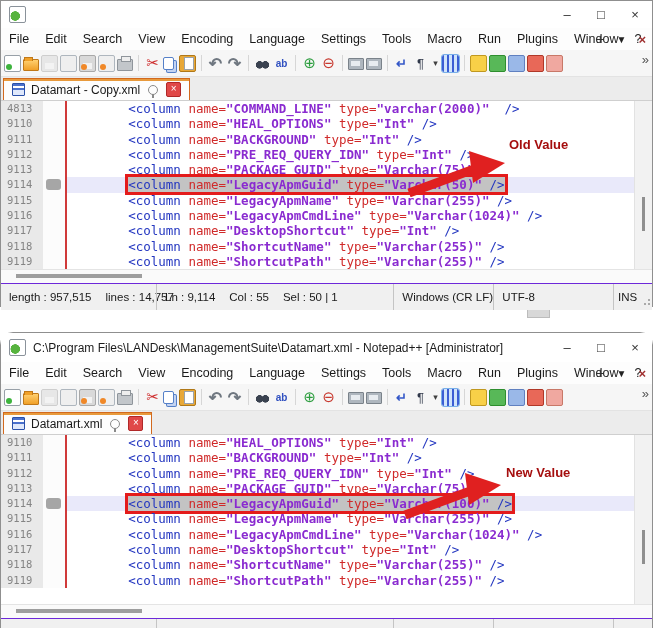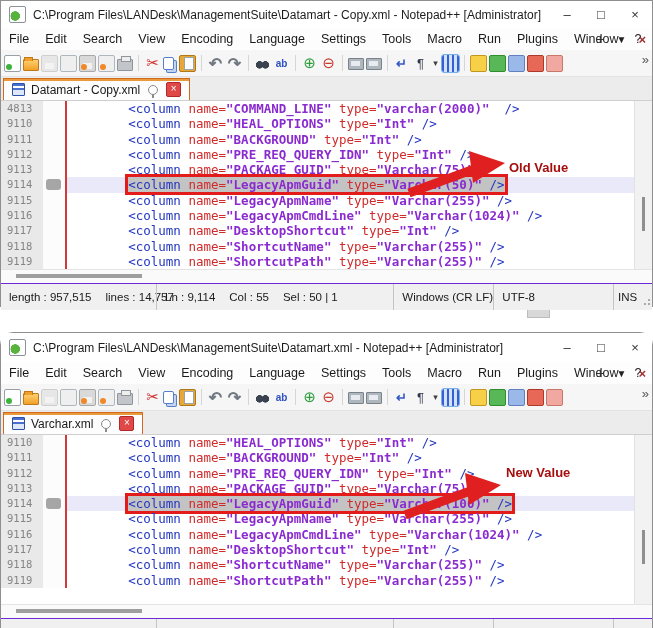--- a/index.html
+++ b/index.html
@@ -114,21 +114,20 @@
 </style>
 </head>
 <body>
 
 <div id="stage">
   <div class="artifact"></div>
 
   <div class="win" id="win0">
     <div class="titlebar">
       <span class="appicon"></span>
-      <span class="titletext">C:\Program Files\LANDesk\ManagementSuite\Datamart - Copy.xml - Notepad++ [Administrator]</span>
       <span class="winbtns">
         <span class="wbtn">–</span>
         <span class="wbtn">□</span>
         <span class="wbtn">×</span>
       </span>
     </div>
     <div class="menubar">
       <span class="menu-item">File</span>
         <span class="menu-item">Edit</span>
         <span class="menu-item">Search</span>
@@ -251,21 +250,21 @@
             <span class="lcode"><span>        </span><span class="tk-t">&lt;column</span><span class="tk-a"> name=</span><span class="tk-v">"ShortcutPath"</span><span class="tk-a"> type=</span><span class="tk-v">"Varchar(255)"</span><span class="tk-t"> /&gt;</span></span>
           </div>
         </div>
       <div class="vscroll">
           <div class="vthumb"></div>
         </div>
       <svg class="anno-arrow" style="left:402px;top:50px" width="104" height="46">
         <line x1="6" y1="42" x2="74" y2="17" stroke="#e02020" stroke-width="9"></line>
         <polygon points="66,0 102,12 70,32" fill="#e02020"></polygon>
       </svg>
-      <span class="anno-label" style="left:508px;top:59px">Old Value</span>
+      <span class="anno-label" style="left:508px;top:36px">Old Value</span>
     </div>
     <div class="hscroll">
         <div class="hthumb"></div>
       </div>
     <div class="statusbar">
       <span class="st st1">
         <span>length : 957,515</span>
         <span>lines : 14,757</span>
       </span>
       <span class="st st2">
@@ -349,21 +348,21 @@
         <span class="tbi i-p1"></span>
         <span class="tbi i-p2"></span>
         <span class="tbi i-p3"></span>
         <span class="tbi i-p4"></span>
         <span class="tbi i-p5"></span>
         <span class="tb-more">»</span>
     </div>
     <div class="tabbar">
       <span class="tab">
         <span class="tabsave"></span>
-        <span>Varchar.xml</span>
+        <span>Datamart.xml</span>
         <span class="tabpin"></span>
         <span class="tabx">×</span>
       </span>
     </div>
     <div class="editor">
       <div class="codecol">
           <div class="codeline">
             <span class="lnum">9110</span>
             <span class="lmark"></span>
             <span class="lcode"><span>        </span><span class="tk-t">&lt;column</span><span class="tk-a"> name=</span><span class="tk-v">"HEAL_OPTIONS"</span><span class="tk-a"> type=</span><span class="tk-v">"Int"</span><span class="tk-t"> /&gt;</span></span>

